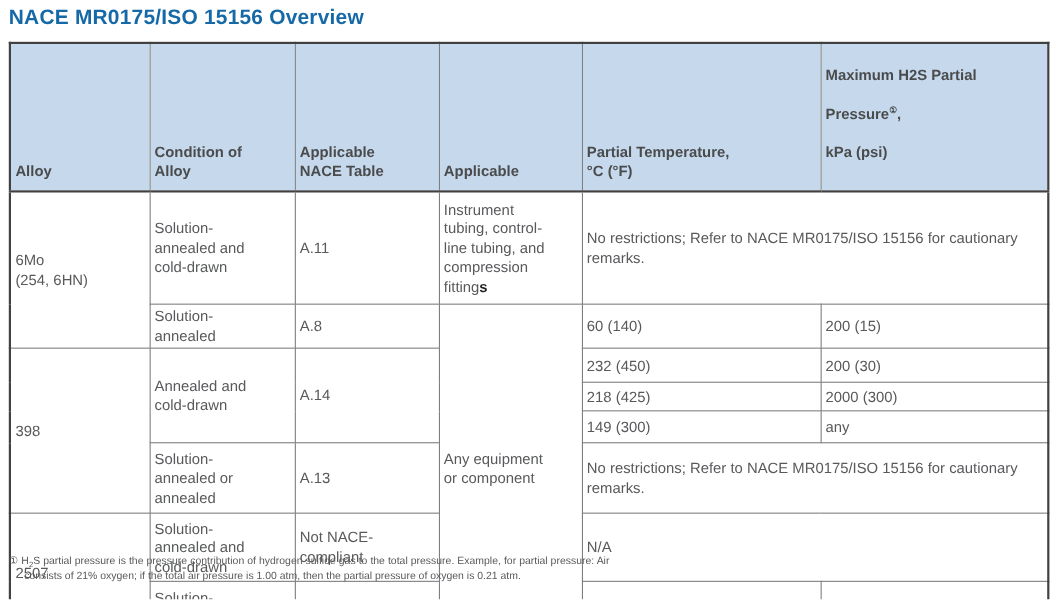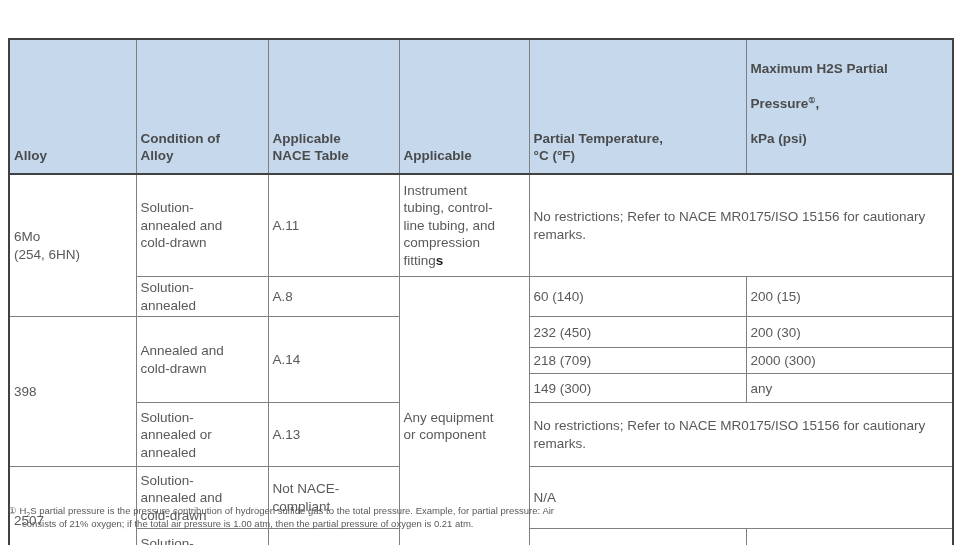--- a/index.html
+++ b/index.html
@@ -86,20 +86,21 @@
     vertical-align: sub;
     line-height: 0;
   }
   .fn2 { margin-top: 1px; }
 </style>
 </head>
 <body>
 
 <div class="page">
 
+  <div class="title">NACE MR0175/ISO 15156 Overview</div>
 
   <table class="overview">
     <colgroup>
       <col style="width:127px">
       <col style="width:132px">
       <col style="width:131px">
       <col style="width:130px">
       <col style="width:217px">
       <col style="width:207px">
     </colgroup>
@@ -149,21 +150,21 @@
     <tr class="r3">
       <td rowspan="4">398</td>
       <td rowspan="3">Annealed and
 cold-drawn</td>
       <td rowspan="3">A.14</td>
       <td>232 (450)</td>
       <td>200 (30)</td>
     </tr>
 
     <tr class="r4">
-      <td>218 (709)</td>
+      <td>218 (425)</td>
       <td>2000 (300)</td>
     </tr>
 
     <tr class="r5">
       <td>149 (300)</td>
       <td>any</td>
     </tr>
 
     <tr class="r6">
       <td>Solution-

